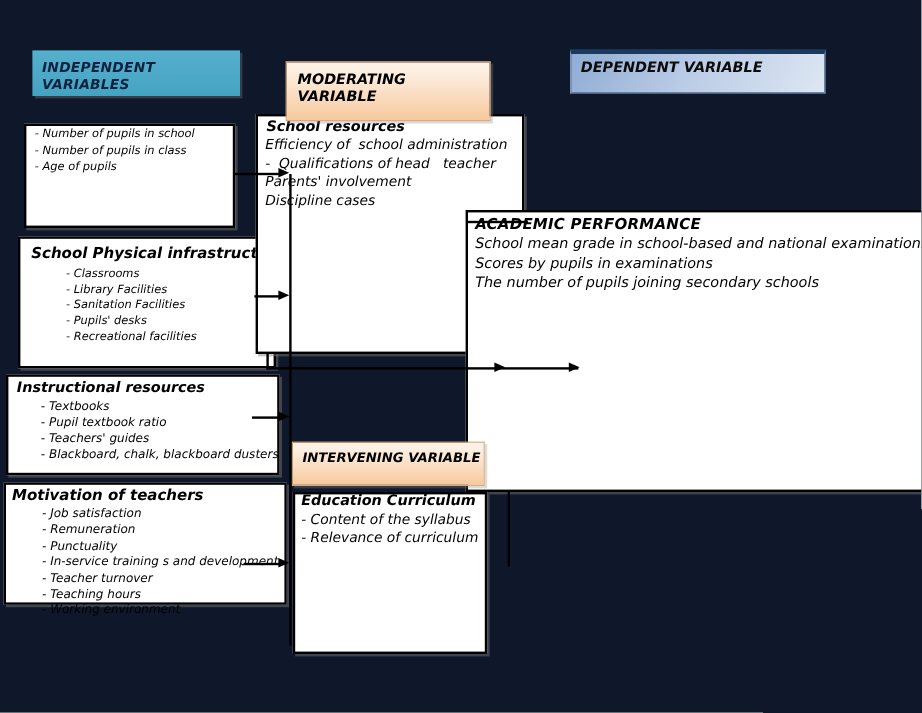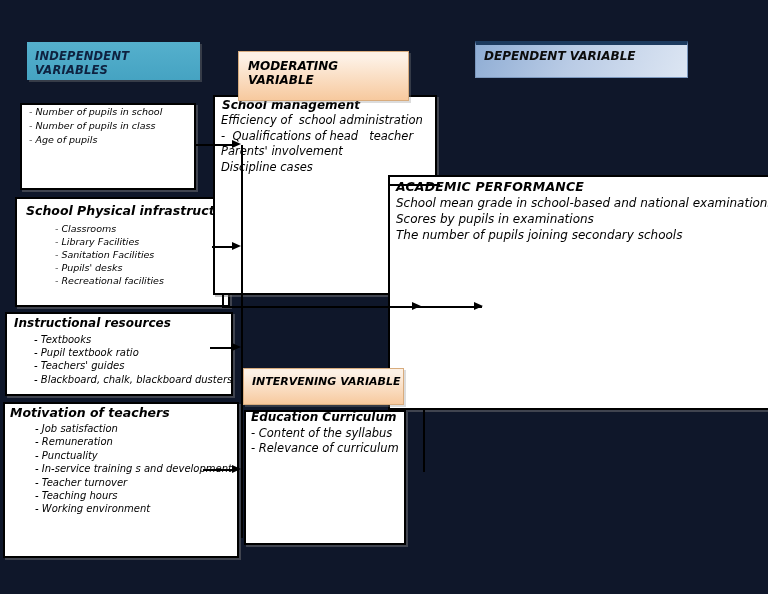--- a/index.html
+++ b/index.html
@@ -59,21 +59,21 @@
   .b-management .box-items{font-size:11.5px;line-height:15.6px;margin-left:6px;margin-top:1px;}
 
   .b-academic{left:388px;top:175px;width:382px;height:235px;z-index:14;}
   .b-academic .box-title{font-size:12.5px;margin:2px 0 1px 6px;letter-spacing:0.2px;}
   .b-academic .box-items{font-size:12px;line-height:16.2px;margin-left:6px;}
 
   .b-resources{left:5px;top:312px;width:228px;height:84px;z-index:11;}
   .b-resources .box-title{font-size:12px;margin:2px 0 3px 7px;}
   .b-resources .box-items{font-size:10px;line-height:13.2px;margin-left:27px;}
 
-  .b-motivation{left:3px;top:402px;width:236px;height:156px;z-index:11;}
+  .b-motivation{left:3px;top:402px;width:236px;height:102px;z-index:11;}
   .b-motivation .box-title{font-size:12.5px;margin:1px 0 2px 5px;}
   .b-motivation .box-items{font-size:10px;line-height:13.4px;margin-left:30px;}
 
   .b-curriculum{left:244px;top:410px;width:162px;height:135px;z-index:16;}
   .b-curriculum .box-title{font-size:12px;margin:-2px 0 2px 5px;}
   .b-curriculum .box-items{font-size:11.5px;line-height:15.3px;margin-left:5px;}
 
   
   .line{position:absolute;background:#000;z-index:40;}
   .ah{position:absolute;width:0;height:0;border-top:4.5px solid transparent;
@@ -110,21 +110,21 @@
 
   <div class="box b-enrolment">
     <div class="box-items">
         <div>- Number of pupils in school</div>
         <div>- Number of pupils in class</div>
         <div>- Age of pupils</div>
       </div>
   </div>
 
   <div class="box b-management">
-    <div class="box-title">School management</div>
+    <div class="box-title">School resources</div>
     <div class="box-items">
         <div>Efficiency of  school administration</div>
         <div>-  Qualifications of head   teacher</div>
         <div>Parents' involvement</div>
         <div>Discipline cases</div>
       </div>
   </div>
 
   <div class="box b-academic">
     <div class="box-title">ACADEMIC PERFORMANCE</div>

